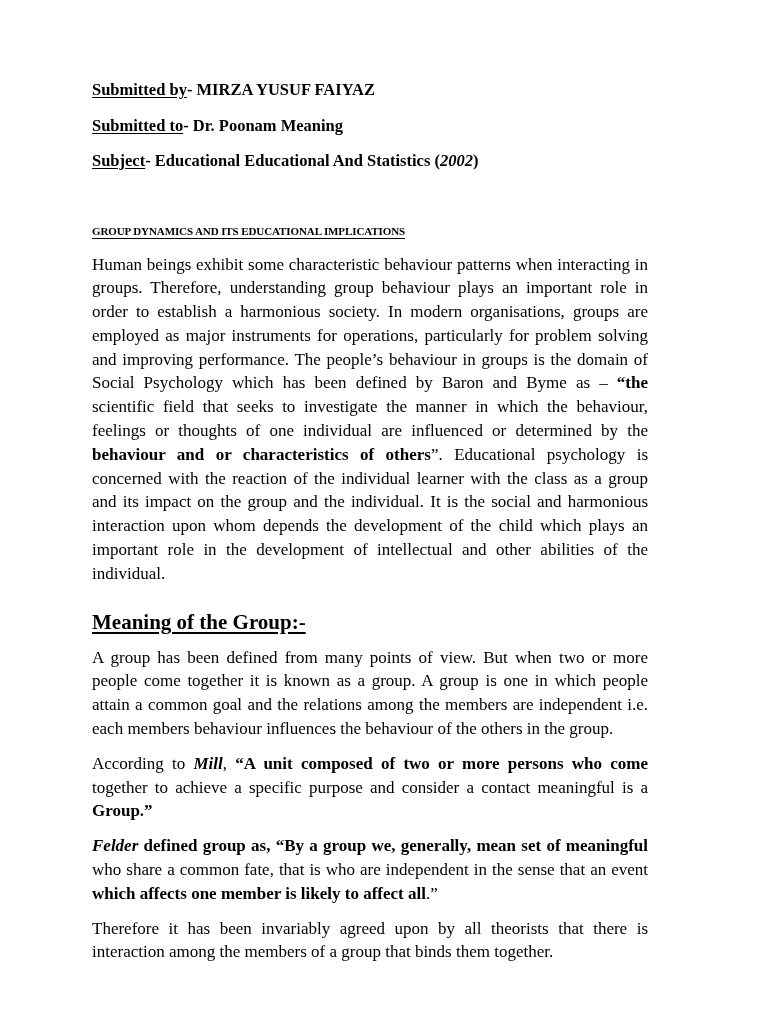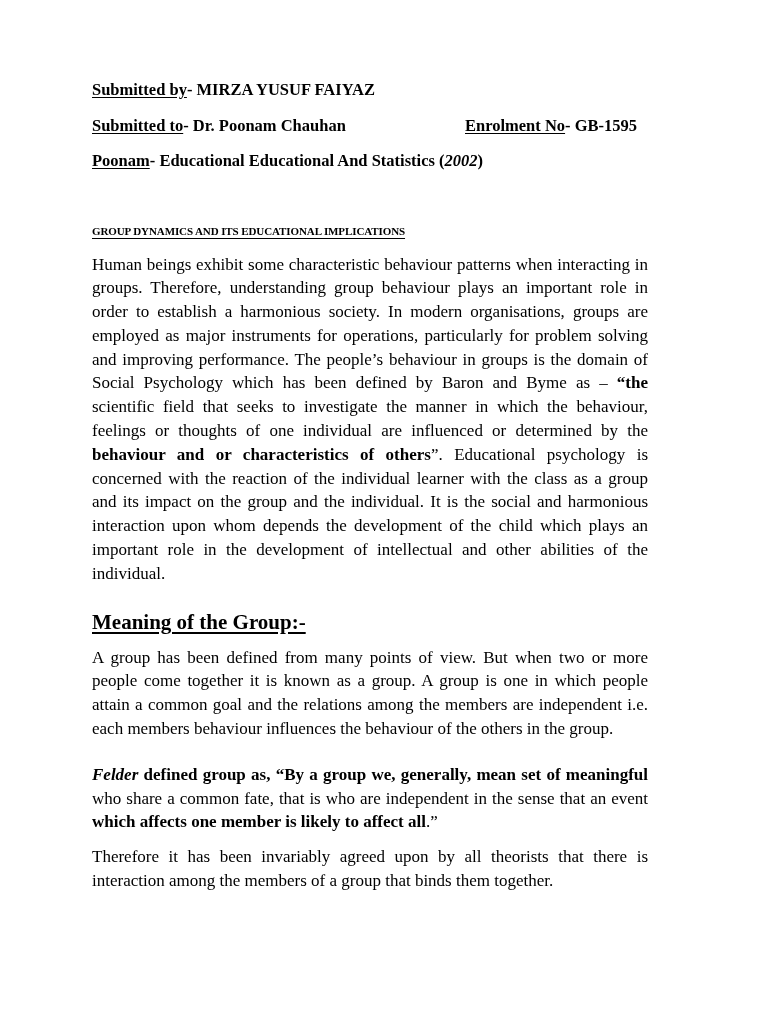--- a/index.html
+++ b/index.html
@@ -98,42 +98,42 @@
 
 <div class="page">
 
   <div>
 
     <div class="hdr-line">
       <div class="hdr-left"><span class="u">Submitted by</span><span>- </span><span>MIRZA YUSUF FAIYAZ</span></div>
     </div>
 
     <div class="hdr-line">
-      <div class="hdr-left"><span class="u">Submitted to</span><span>- </span><span>Dr. Poonam Chauhan</span></div>
-      <div class="hdr-right"><span class="u">Enrolment No</span><span>- </span><span>GB-1595</span></div>
+      <div class="hdr-left"><span class="u">Submitted to</span><span>- </span><span>Dr. Poonam Meaning</span></div>
     </div>
 
-    <div class="hdr-subject"><span class="u">Poonam</span><span>- </span><span>Educational Educational And Statistics (</span><span class="bi-u">2002</span><span>)</span></div>
+    <div class="hdr-subject"><span class="u">Subject</span><span>- </span><span>Educational Educational And Statistics (</span><span class="bi-u">2002</span><span>)</span></div>
 
   </div>
 
   <div class="doc-title">GROUP DYNAMICS AND ITS EDUCATIONAL IMPLICATIONS</div>
 
   <div class="gap-title"></div>
 
   <p class="body"><span>Human beings exhibit some characteristic behaviour patterns when interacting in groups. Therefore, understanding group behaviour plays an important role in order to establish a harmonious society.  In modern organisations, groups are employed as major instruments for operations, particularly for problem solving and improving performance. The people’s behaviour in groups is the domain of Social Psychology which has been defined by Baron and Byme as – </span><b class="h">“the</b><span> scientific field that seeks to investigate the manner in which the behaviour, feelings or thoughts of one individual are influenced or determined by the </span><b class="h">behaviour and or characteristics of others</b><span>”. Educational psychology is concerned with the reaction of the individual learner with the class as a group and its impact on the group and the individual. It is the social and harmonious interaction upon whom depends the development of the child which plays an important role in the development of intellectual and other abilities of the individual.</span></p>
 
   <div class="sec-heading">Meaning of the Group:-</div>
 
   <div class="gap-heading"></div>
 
   <p class="body">A group has been defined from many points of view. But when two or more people come together it is known as a group. A group is one in which people attain a common goal and the relations among the members are independent i.e. each members behaviour influences the behaviour of the others in the group.</p>
 
   <div class="gap-para"></div>
 
+  <p class="body"><span>According to </span><span class="bi">Mill</span><span>, </span><b class="h">“A unit composed of two or more persons who come</b><span> together to achieve a specific purpose and consider a contact meaningful is a </span><b class="h">Group.”</b></p>
 
   <div class="gap-para"></div>
 
   <p class="body"><span class="bi">Felder</span><b class="h"> defined group as, </b><b class="h">“By a group we, generally, mean set of meaningful</b><span> who share a common fate, that is who are independent in the sense that an event </span><b class="h">which affects one member is likely to affect all</b><span>.”</span></p>
 
   <div class="gap-para"></div>
 
   <p class="body">Therefore it has been invariably agreed upon by all theorists that there is interaction among the members of a group that binds them together.</p>
 
 </div>

